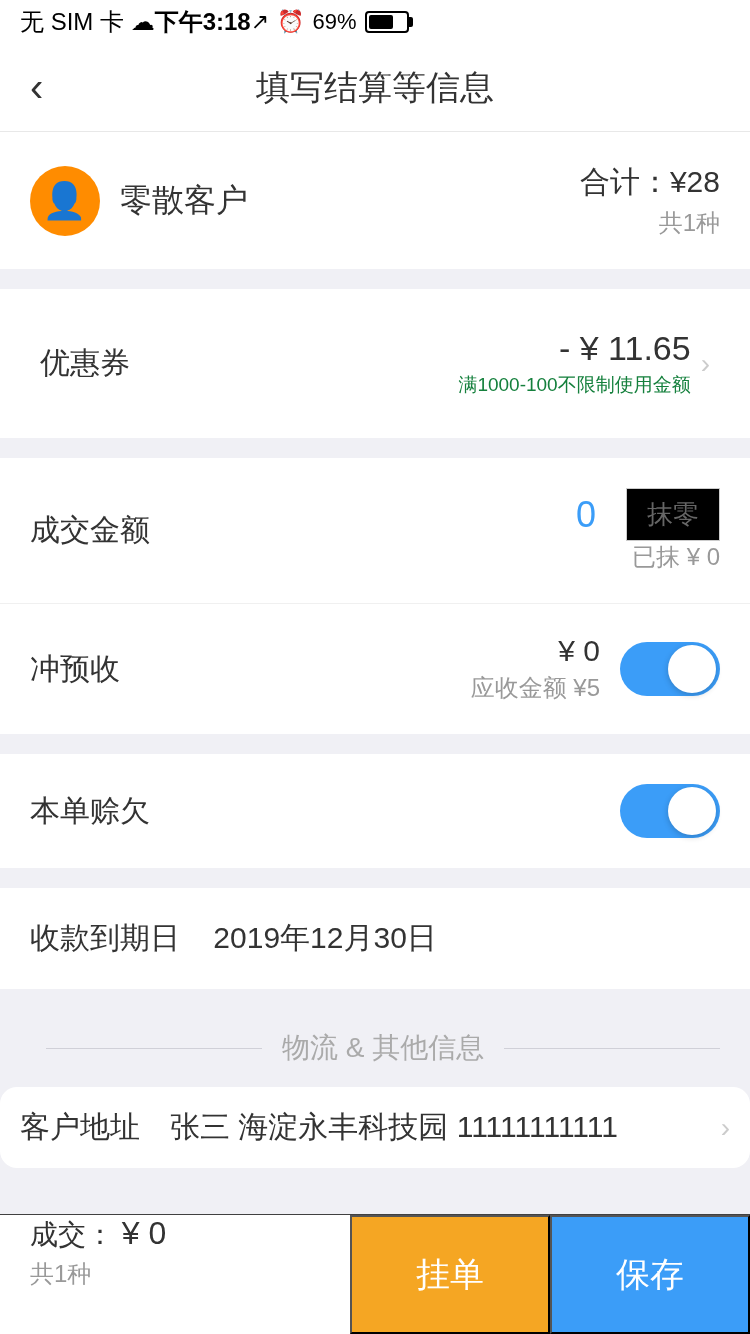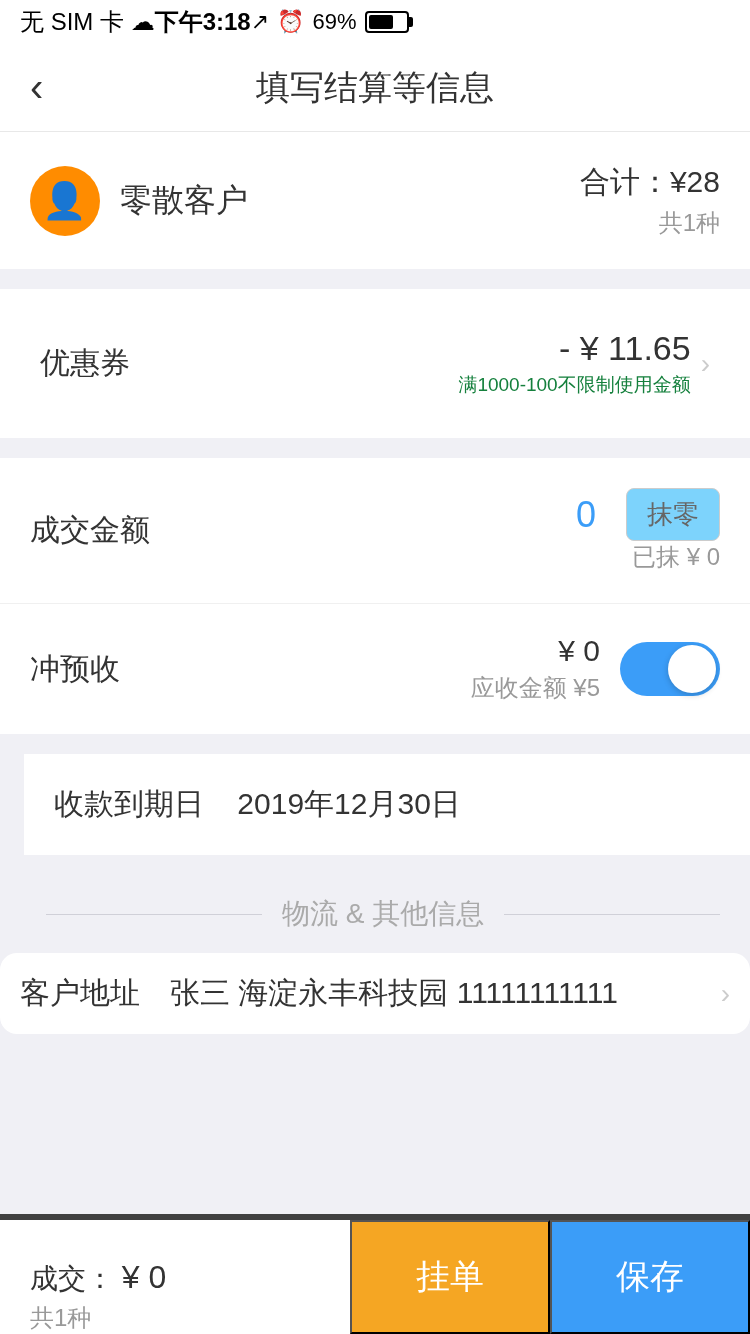--- a/index.html
+++ b/index.html
@@ -133,25 +133,25 @@
       display: flex; align-items: center; gap: 20px;
     }
     .amount-value {
       font-size: 36px;
       color: #3b9df8;
       font-weight: 500;
       min-width: 30px;
     }
     .round-zero-btn {
       border: 1px solid #ccc;
-      border-radius: 8px;
+      border-radius: 0;
       padding: 8px 20px;
       font-size: 26px;
       color: #666;
-      background: #7dd3fc;
+      background: #000000;
       cursor: pointer;
     }
     .already-rounded { font-size: 24px; color: #999; }
 
     .prepay-right {
       display: flex; align-items: center; gap: 20px;
     }
     .prepay-amounts { text-align: right; }
     .prepay-amount-main { font-size: 30px; color: #333; }
     .prepay-amount-sub { font-size: 24px; color: #999; margin-top: 4px; }
@@ -184,21 +184,20 @@
       align-items: center;
       justify-content: space-between;
       padding: 30px;
     }
 
     
     .due-date-section {
       background: #fff;
       padding: 30px;
       margin-bottom: 20px;
-      margin-left: 24px;
     }
     .due-date-label { font-size: 30px; color: #333; }
 
     
     .logistics-divider {
       background: #f0f0f5;
       padding: 20px 30px;
       display: flex;
       align-items: center;
       gap: 20px;
@@ -224,22 +223,22 @@
     .address-chevron { font-size: 28px; color: #ccc; }
 
     
     .bottom-bar {
       position: fixed;
       bottom: 0;
       width: 750px;
       height: 120px;
       background: #fff;
       display: flex;
-      align-items: flex-end;
-      border-top: 6px solid #404040;
+      align-items: flex-start;
+      border-top: 1px solid #404040;
     }
     .bottom-info {
       flex: 1;
       padding: 0 30px;
     }
     .bottom-deal { font-size: 28px; color: #333; }
     .bottom-amount { font-size: 32px; font-weight: 500; color: #333; }
     .bottom-count { font-size: 24px; color: #999; margin-top: 4px; }
     .btn-hold {
       width: 200px; height: 100%;
@@ -333,20 +332,28 @@
           <div class="prepay-amount-main">¥ 0</div>
           <div class="prepay-amount-sub">应收金额 ¥5</div>
         </div>
         <div class="toggle">
           <div class="toggle-knob"></div>
         </div>
       </div>
     </div>
   </div>
 
+  <div class="credit-section">
+    <div class="credit-row">
+      <span class="row-label">本单赊欠</span>
+      <div class="toggle">
+        <div class="toggle-knob"></div>
+      </div>
+    </div>
+  </div>
 
   <div class="due-date-section">
     <span class="due-date-label">
       <span>收款到期日</span>
       &nbsp;&nbsp;
       <span>2019年12月30日</span>
     </span>
   </div>
 
   <div class="logistics-divider">

